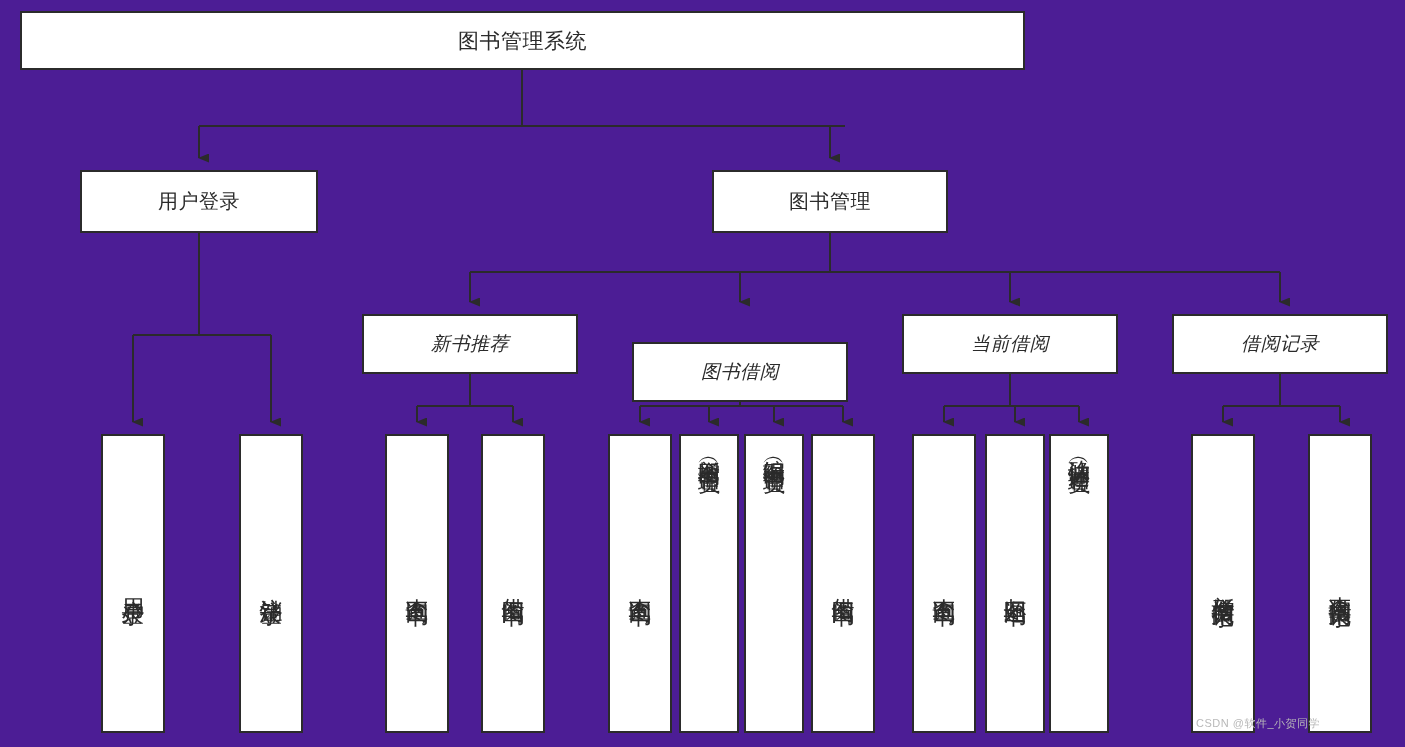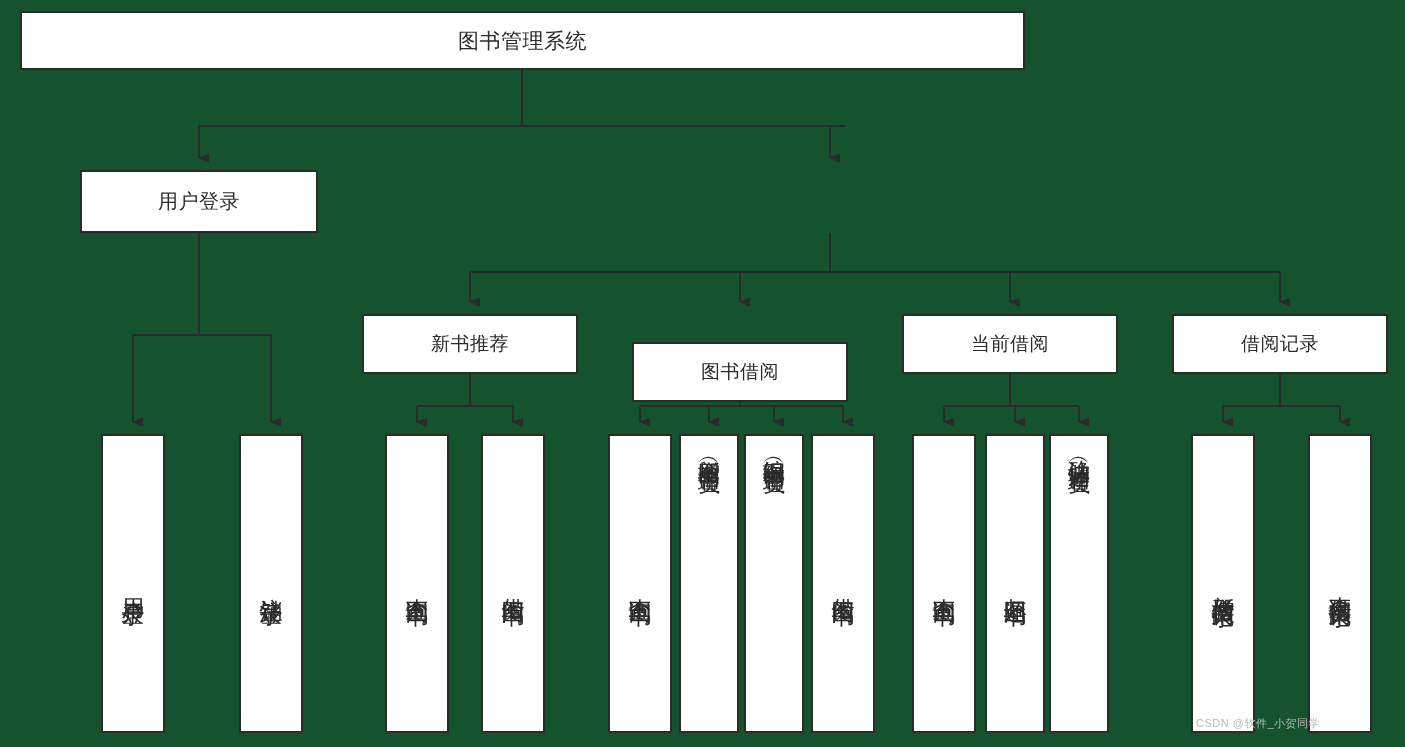--- a/index.html
+++ b/index.html
@@ -8,21 +8,21 @@
     padding: 0;
     background: #ffffff;
   }
   body {
     font-family: "Liberation Sans", "DejaVu Sans", sans-serif;
   }
   #diagram-root {
     position: relative;
     width: 1405px;
     height: 747px;
-    background: #14532d;
+    background: #4c1d95;
     overflow: hidden;
   }
   #edge-layer {
     position: absolute;
     left: 0;
     top: 0;
     width: 1405px;
     height: 747px;
     pointer-events: none;
   }
@@ -43,20 +43,21 @@
     letter-spacing: 0.5px;
   }
   .node-root .label {
     font-size: 21px;
   }
   .node-level1 .label {
     font-size: 20px;
   }
   .node-level2 .label {
     font-size: 19px;
+    font-style: italic;
   }
   .node-leaf {
     align-items: flex-start;
     padding-top: 6px;
   }
   .node-leaf .label {
     writing-mode: vertical-rl;
     text-orientation: upright;
     font-size: 23px;
     line-height: 1.18;
@@ -133,20 +134,23 @@
     </g>
   </svg>
 
   <div class="node node-root" style="left:20px; top:11px; width:1005px; height:59px;">
     <span class="label">图书管理系统</span>
   </div>
 
   <div class="node node-level1" style="left:80px; top:170px; width:238px; height:63px;">
     <span class="label">用户登录</span>
   </div>
+  <div class="node node-level1" style="left:712px; top:170px; width:236px; height:63px;">
+    <span class="label">图书管理</span>
+  </div>
 
   <div class="node node-level2" style="left:362px; top:314px; width:216px; height:60px;">
     <span class="label">新书推荐</span>
   </div>
   <div class="node node-level2" style="left:632px; top:314px; width:216px; height:60px;margin-top:28px;">
     <span class="label">图书借阅</span>
   </div>
   <div class="node node-level2" style="left:902px; top:314px; width:216px; height:60px;">
     <span class="label">当前借阅</span>
   </div>

